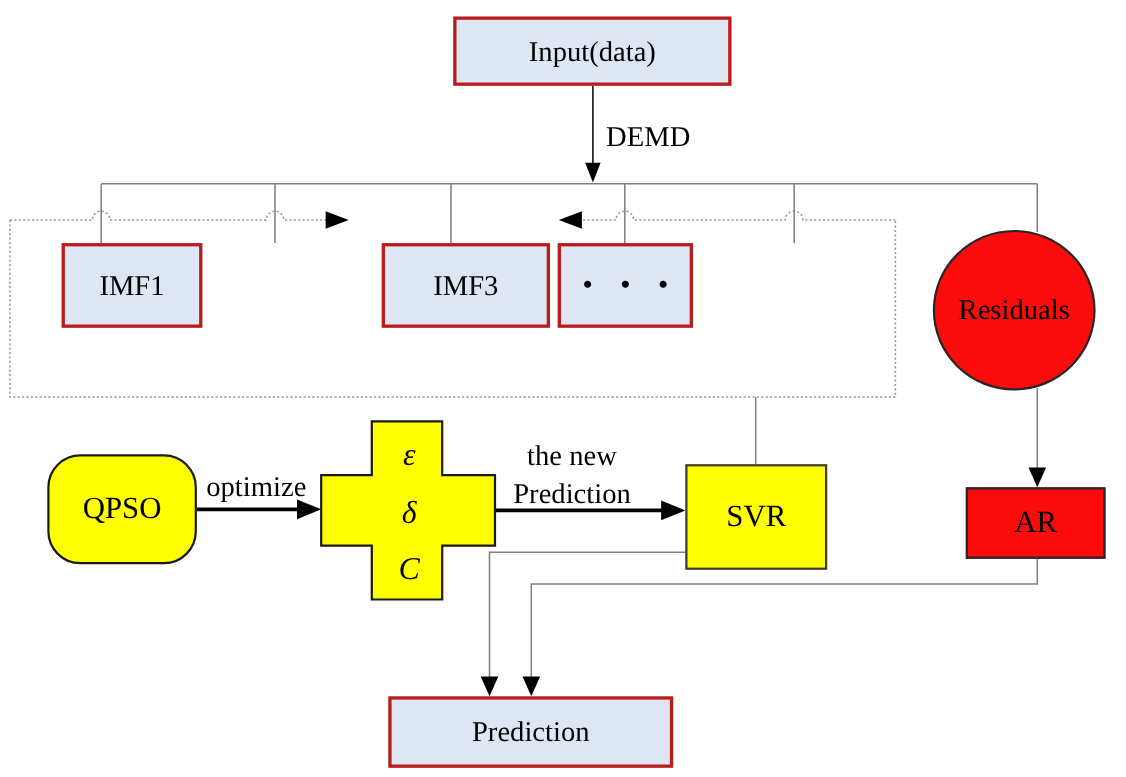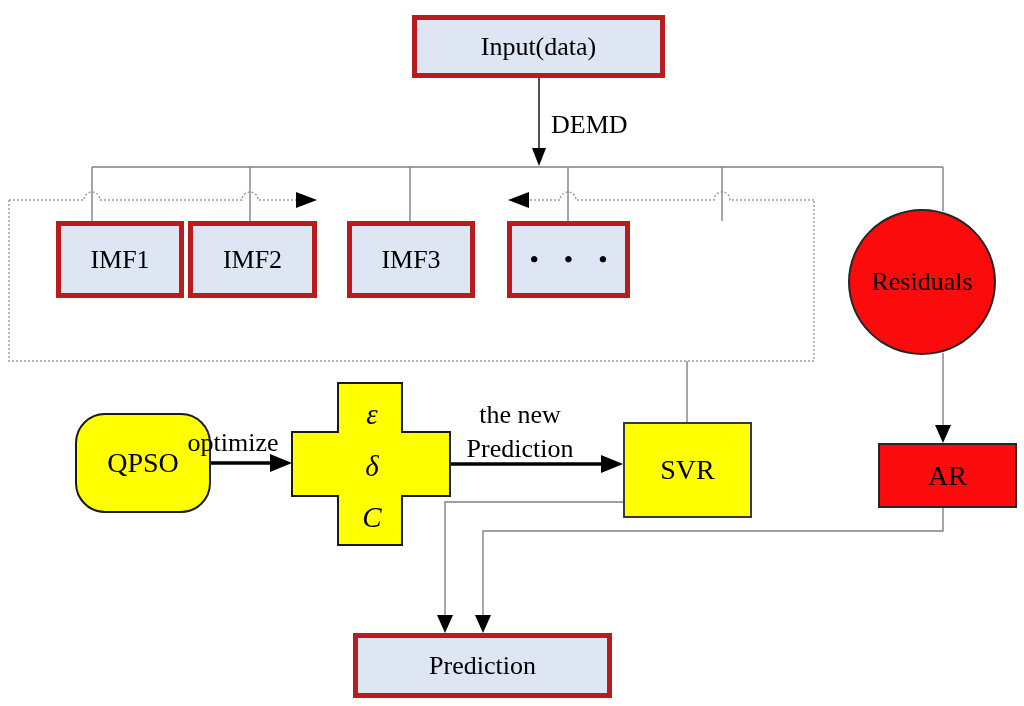--- a/index.html
+++ b/index.html
@@ -5,25 +5,25 @@
   html,body{margin:0;padding:0;background:#ffffff;}
   #stage{
     position:relative;width:1024px;height:706px;background:#ffffff;
     font-family:"Liberation Serif", serif;color:#000;overflow:hidden;
   }
   #connector-layer{position:absolute;left:0;top:0;width:1024px;height:706px;}
   .node{
     position:absolute;display:flex;align-items:center;justify-content:center;
     box-sizing:border-box;text-align:center;
   }
-  .bluebox{background:#dde6f2;border:5px solid #b91c1c;font-size:26px;}
+  .bluebox{background:#dde6f2;border:3px solid #b91c1c;font-size:26px;}
   .yellow{background:#ffff00;border:2px solid #3a3a3a;}
   .red{background:#fb0b0b;border:2px solid #262626;}
   .circle{border-radius:50%;font-size:26px;}
-  .rounded{border-radius:30px;border:2px solid #1a1a1a;font-size:28px;margin-left:32px;}
+  .rounded{border-radius:30px;border:2px solid #1a1a1a;font-size:28px;}
   .label{position:absolute;font-size:26px;white-space:nowrap;}
   .center{text-align:center;}
   .param{position:absolute;font-style:italic;font-size:29px;width:64px;text-align:center;}
   .dots-label{font-size:24px;font-weight:bold;letter-spacing:10px;padding-left:10px;}
   .multiline span{display:block;line-height:34px;}
 </style>
 </head>
 <body>
 
 <div id="stage">
@@ -73,24 +73,21 @@
 
   <div class="node bluebox" style="left:412px;top:15px;width:253px;height:63px;">
     <span>Input(data)</span>
   </div>
 
   <div class="label" style="left:551px;top:110px;">DEMD</div>
 
   <div class="node bluebox" style="left:28px;top:221px;width:128px;height:77px;margin-left:28px;">
     <span>IMF1</span>
   </div>
-  <div class="node bluebox" style="left:188px;top:221px;width:129px;height:77px;">
-    <span>IMF2</span>
-  </div>
-  <div class="node bluebox" style="left:347px;top:221px;width:128px;height:77px;">
+  <div class="node bluebox" style="left:347px;top:221px;width:153px;height:77px;">
     <span>IMF3</span>
   </div>
   <div class="node bluebox" style="left:507px;top:221px;width:123px;height:77px;">
     <span class="dots-label">• • •</span>
   </div>
 
   <div class="node red circle" style="left:848px;top:209px;width:148px;height:146px;">
     <span>Residuals</span>
   </div>
 
@@ -106,21 +103,21 @@
 
   <div class="label center multiline" style="left:452px;top:398px;width:136px;">
     <span>the new</span>
     <span>Prediction</span>
   </div>
 
   <div class="node yellow" style="left:623px;top:422px;width:129px;height:96px;font-size:28px;">
     <span>SVR</span>
   </div>
 
-  <div class="node red" style="left:878px;top:443px;width:139px;height:65px;font-size:28px;">
+  <div class="node red" style="left:878px;top:443px;width:127px;height:65px;font-size:28px;">
     <span>AR</span>
   </div>
 
   <div class="node bluebox" style="left:353px;top:633px;width:259px;height:65px;">
     <span>Prediction</span>
   </div>
 
 </div>
 
 </body></html>

